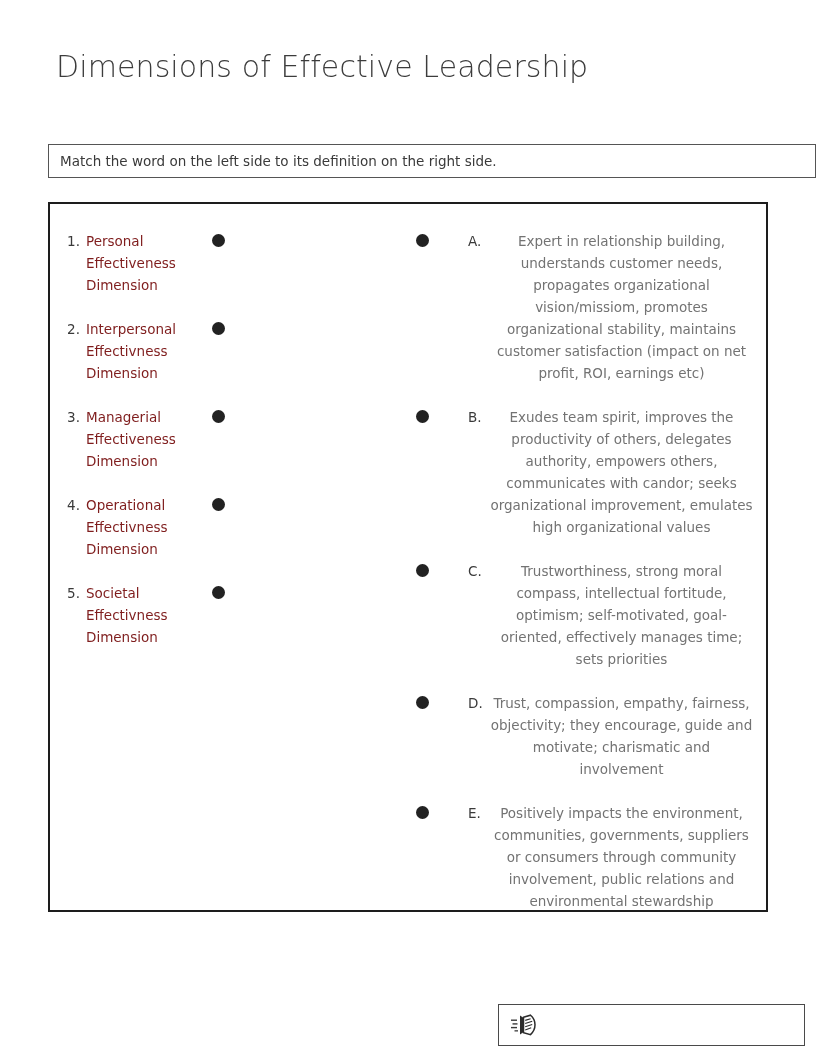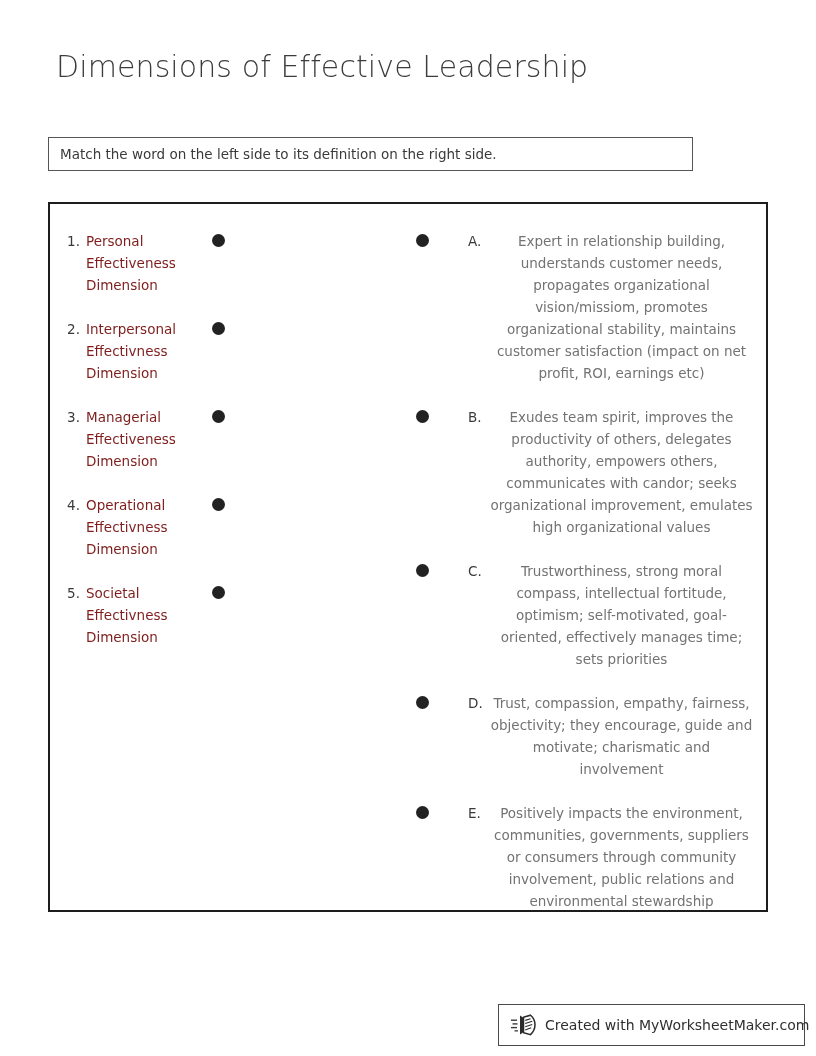--- a/index.html
+++ b/index.html
@@ -33,22 +33,22 @@
     color: #3c3c3c;
     letter-spacing: 0.1px;
     white-space: nowrap;
     margin-left: 8px;
   }
 
   
   .instruction-box {
     position: absolute;
     left: 48px;
-    top: 137px;
-    width: 645px;
+    top: 144px;
+    width: 768px;
     height: 34px;
     border: 1px solid #555;
     box-sizing: border-box;
     display: flex;
     align-items: center;
   }
   .instruction-text {
     padding-left: 11px;
     font-size: 13.5px;
     color: #3a3a3a;
@@ -286,16 +286,15 @@
         <path d="M9 2.5 L9 21.5 L12 19.5 L12 4.5 Z" fill="#2b2b2b"></path>
         <path d="M12.5 4.2 L19.5 2.2 Q24 6 24 11.8 Q24 17.6 19.5 21.6 L12.5 19.6 Z" fill="#ffffff" stroke="#2b2b2b" stroke-width="1.5"></path>
         <g stroke="#2b2b2b" stroke-width="1.1">
           <line x1="14.2" y1="7.4" x2="19.6" y2="5.8"></line>
           <line x1="14.2" y1="10.6" x2="21.2" y2="8.2"></line>
           <line x1="14.2" y1="13.8" x2="21.2" y2="11.4"></line>
           <line x1="14.2" y1="17.0" x2="20.2" y2="14.8"></line>
         </g>
       </svg>
     </span>
-    <span class="badge-text">Created with MyWorksheetMaker.com</span>
   </div>
 
 </div>
 
 </body></html>

